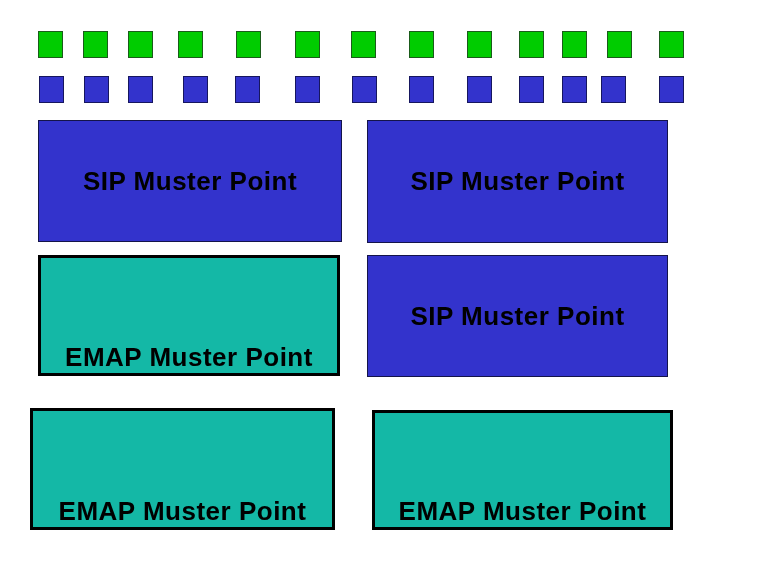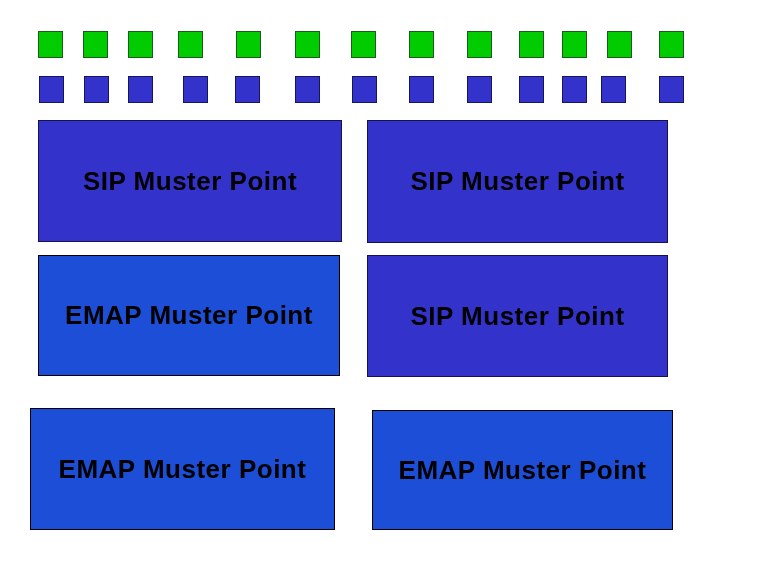--- a/index.html
+++ b/index.html
@@ -41,22 +41,23 @@
     font-weight: bold;
     font-size: 26px;
     color: #000000;
     letter-spacing: 0.5px;
   }
   .mp.blue {
     background: #3333cc;
     border: 1px solid #14144a;
   }
   .mp.green {
-    background: #1d4ed8;
-    border: 1px solid #000000;
+    background: #14b8a6;
+    border: 3px solid #000000;
+    align-items: flex-end;
   }
 </style>
 </head>
 <body>
 
 <div class="canvas">
 
   <div id="indicator-rows">
       <div class="sq green" style="left: 38px; top: 31px;"></div>
       <div class="sq green" style="left: 83px; top: 31px;"></div>

